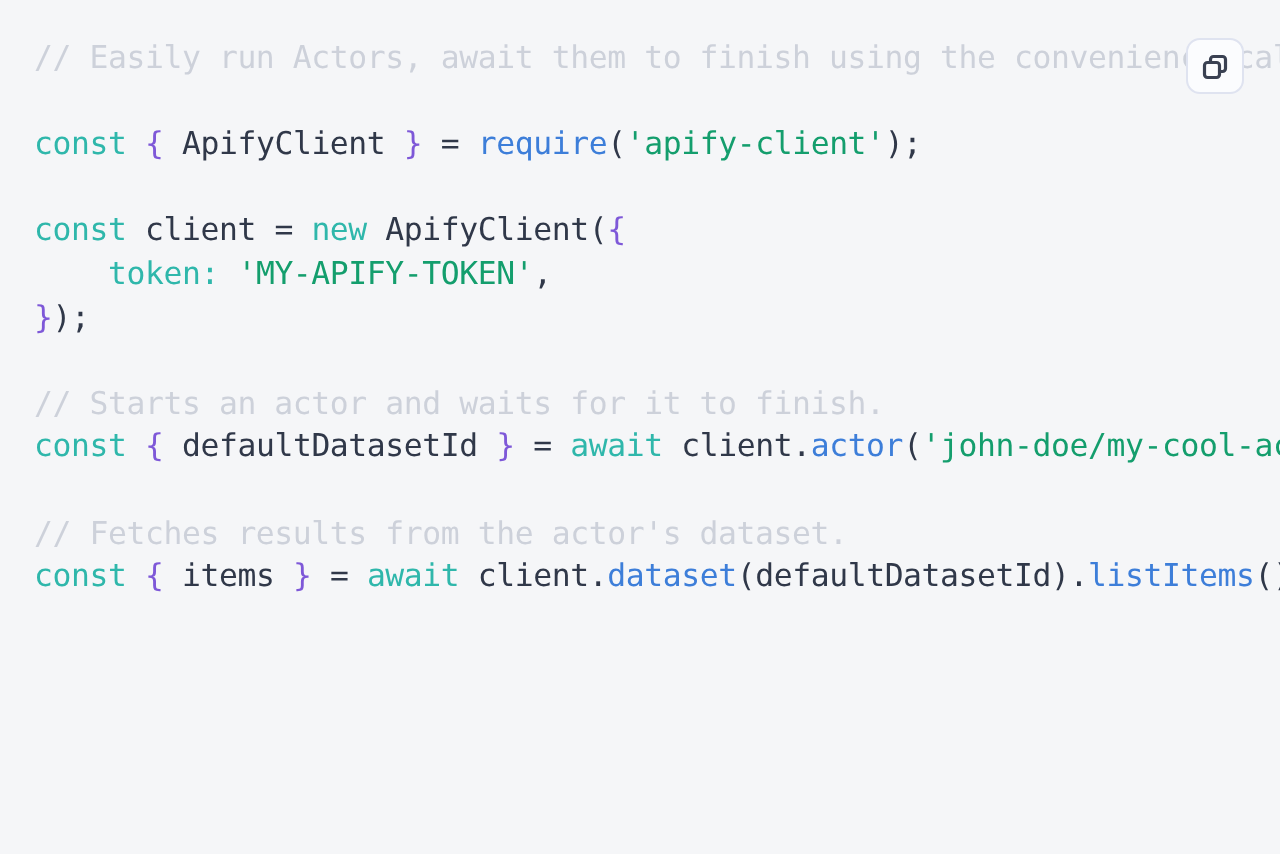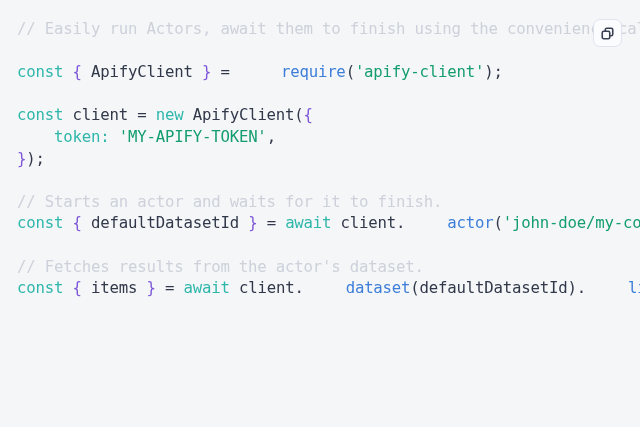--- a/index.html
+++ b/index.html
@@ -29,21 +29,21 @@
     white-space: pre;
     color: var(--plain, #303849);
   }
   .code-line {
     min-height: 21.6px;
   }
   .tok-plain    { color: var(--plain, #303849); text-align: right; }
   .tok-comment  { color: var(--comment, #cdd1da); }
   .tok-keyword  { color: var(--keyword, #2fb7ab); }
   .tok-string   { color: var(--string, #149e6d); }
-  .tok-function { color: var(--function, #3d7ed9); margin-left: 42px; }
+  .tok-function { color: var(--function, #3d7ed9); }
   .tok-brace    { color: var(--brace, #7e58d8); }
   .copy-btn {
     position: absolute;
     left: 593px;
     top: 19px;
     width: 29px;
     height: 28px;
     box-sizing: border-box;
     border: 1px solid var(--button-border, #dfe3f0);
     border-radius: 7px;

